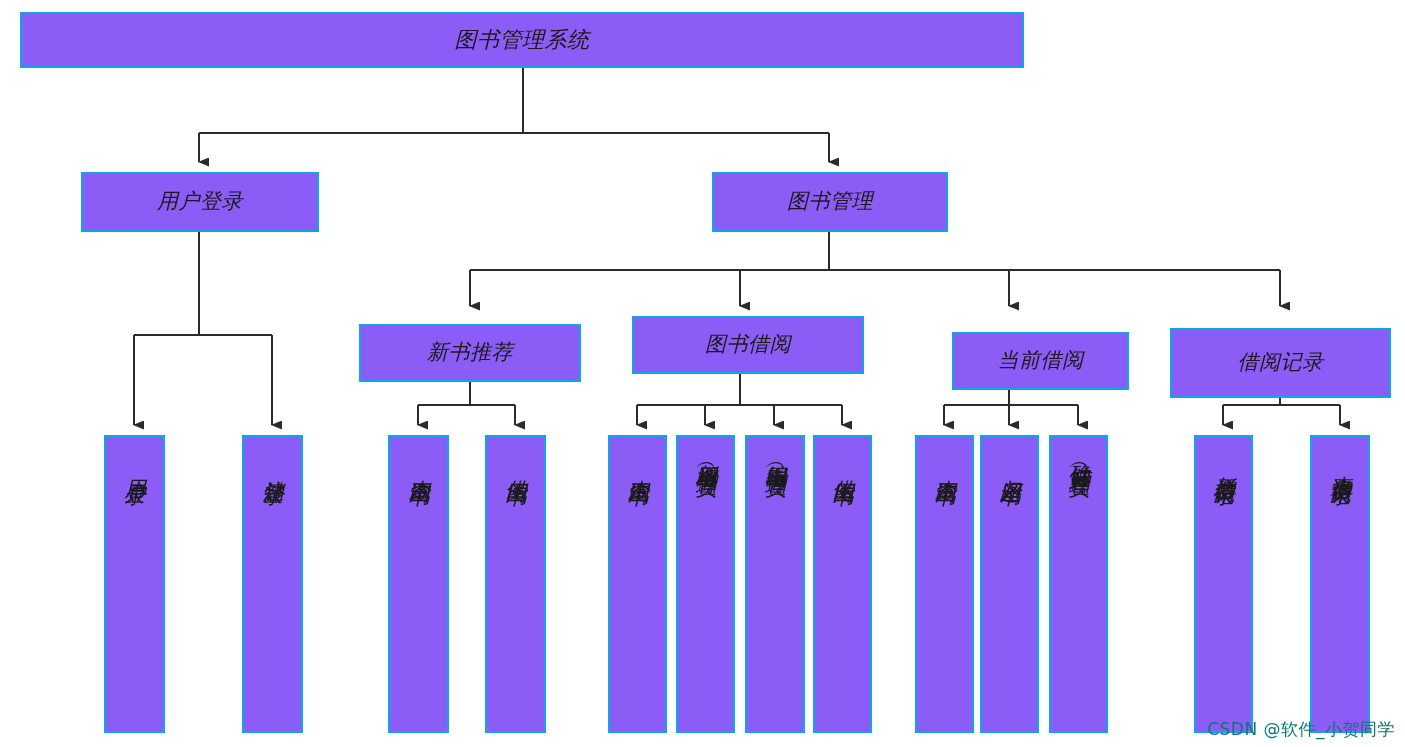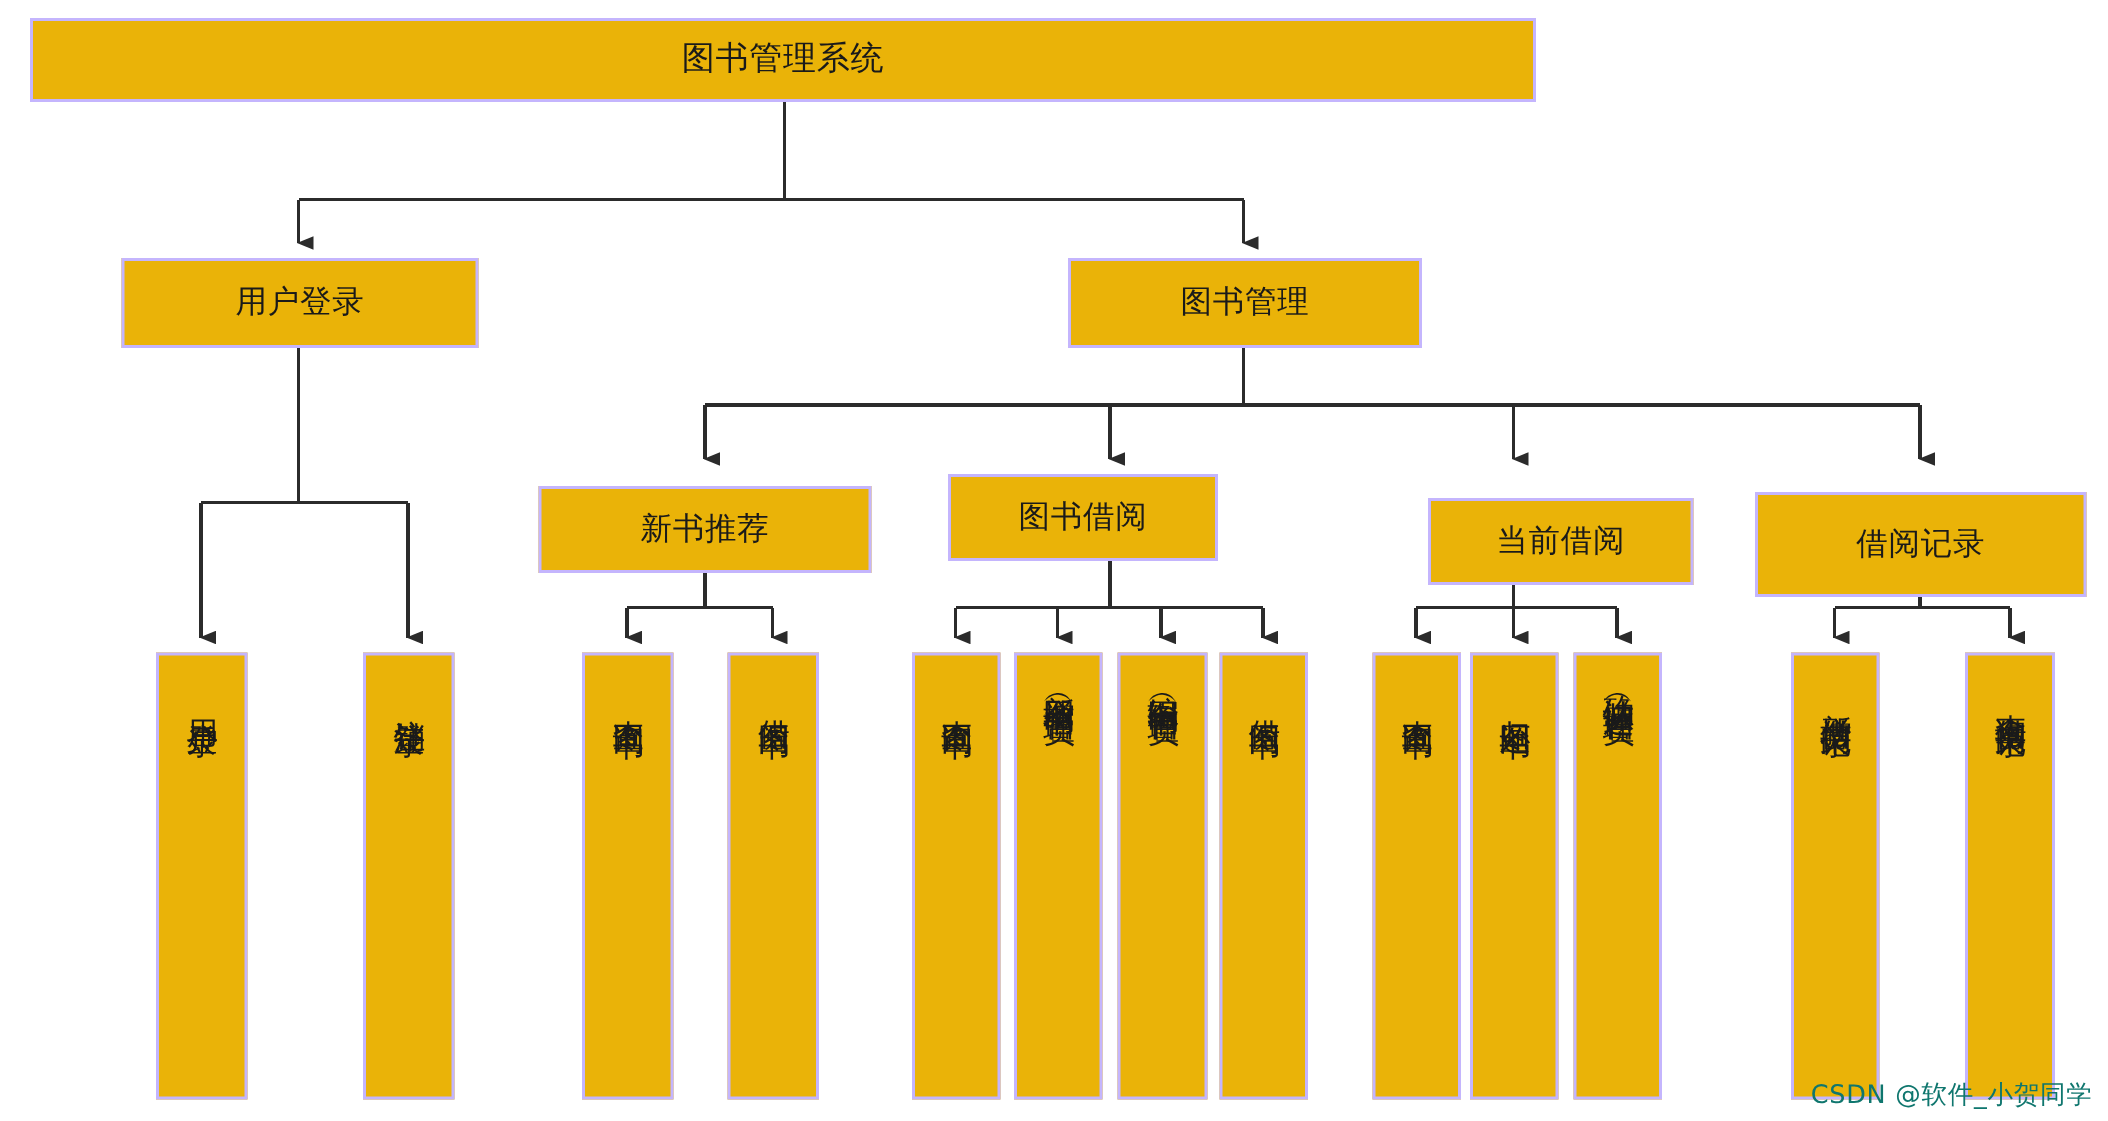--- a/index.html
+++ b/index.html
@@ -22,26 +22,27 @@
     position: absolute;
     left: 0;
     top: 0;
     width: 1405px;
     height: 747px;
     pointer-events: none;
   }
   .node {
     position: absolute;
     box-sizing: border-box;
-    background: #eab308;
-    border: 2px solid #c4b5fd;
+    background: #8b5cf6;
+    border: 2px solid #0ea5e9;
     display: flex;
     align-items: center;
     justify-content: center;
     color: #1a1a1a;
+    font-style: italic;
   }
   .node-h {
     font-size: 21px;
     letter-spacing: 0.5px;
     line-height: 1.1;
     white-space: nowrap;
   }
   .node-root {
     font-size: 22px;
   }
@@ -131,21 +132,21 @@
   <div class="node node-h" style="left:81px; top:172px; width:238px; height:60px;">
     <span>用户登录</span>
   </div>
   <div class="node node-h" style="left:712px; top:172px; width:236px; height:60px;">
     <span>图书管理</span>
   </div>
 
   <div class="node node-h" style="left:359px; top:324px; width:222px; height:58px;">
     <span>新书推荐</span>
   </div>
-  <div class="node node-h" style="left:632px; top:316px; width:180px; height:58px;">
+  <div class="node node-h" style="left:632px; top:316px; width:232px; height:58px;">
     <span>图书借阅</span>
   </div>
   <div class="node node-h" style="left:952px; top:316px; width:177px; height:58px;margin-top:16px;">
     <span>当前借阅</span>
   </div>
   <div class="node node-h" style="left:1170px; top:328px; width:221px; height:70px;">
     <span>借阅记录</span>
   </div>
 
   <div class="node node-leaf" style="left:104px; top:435px; width:61px; height:298px;">

